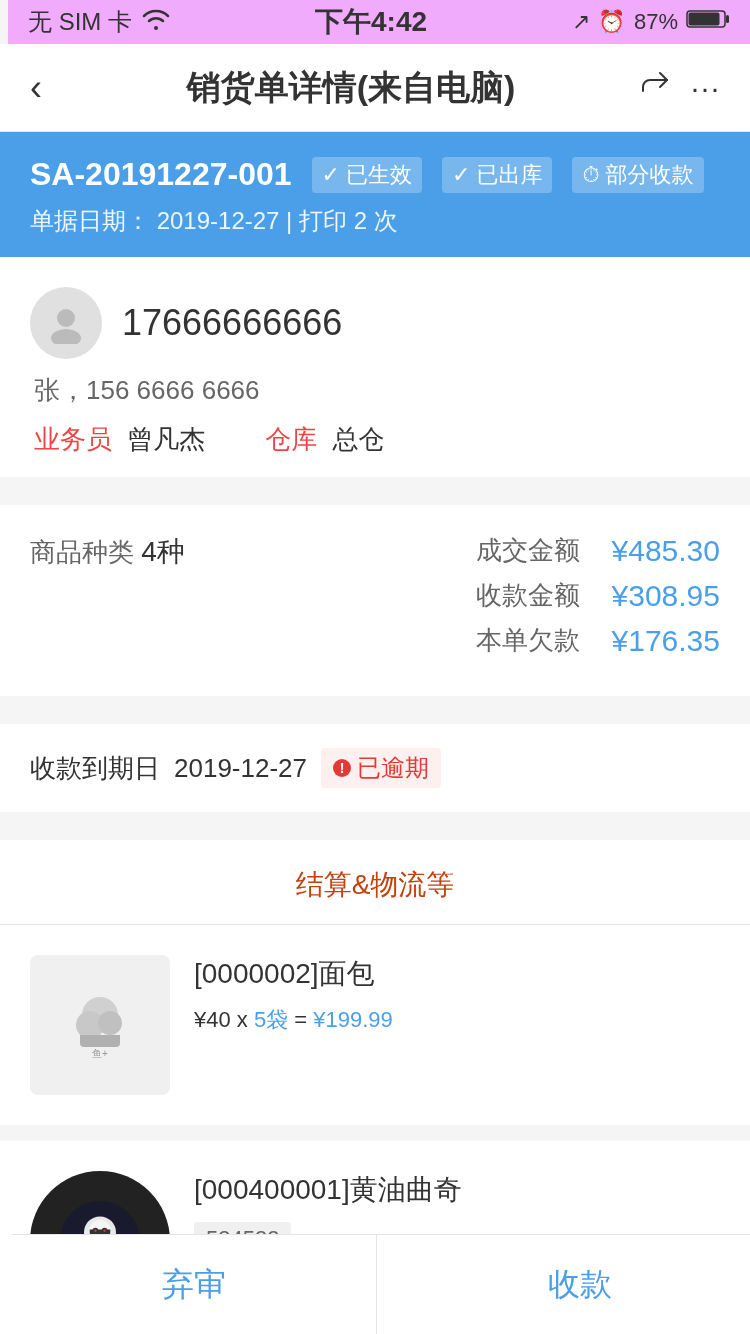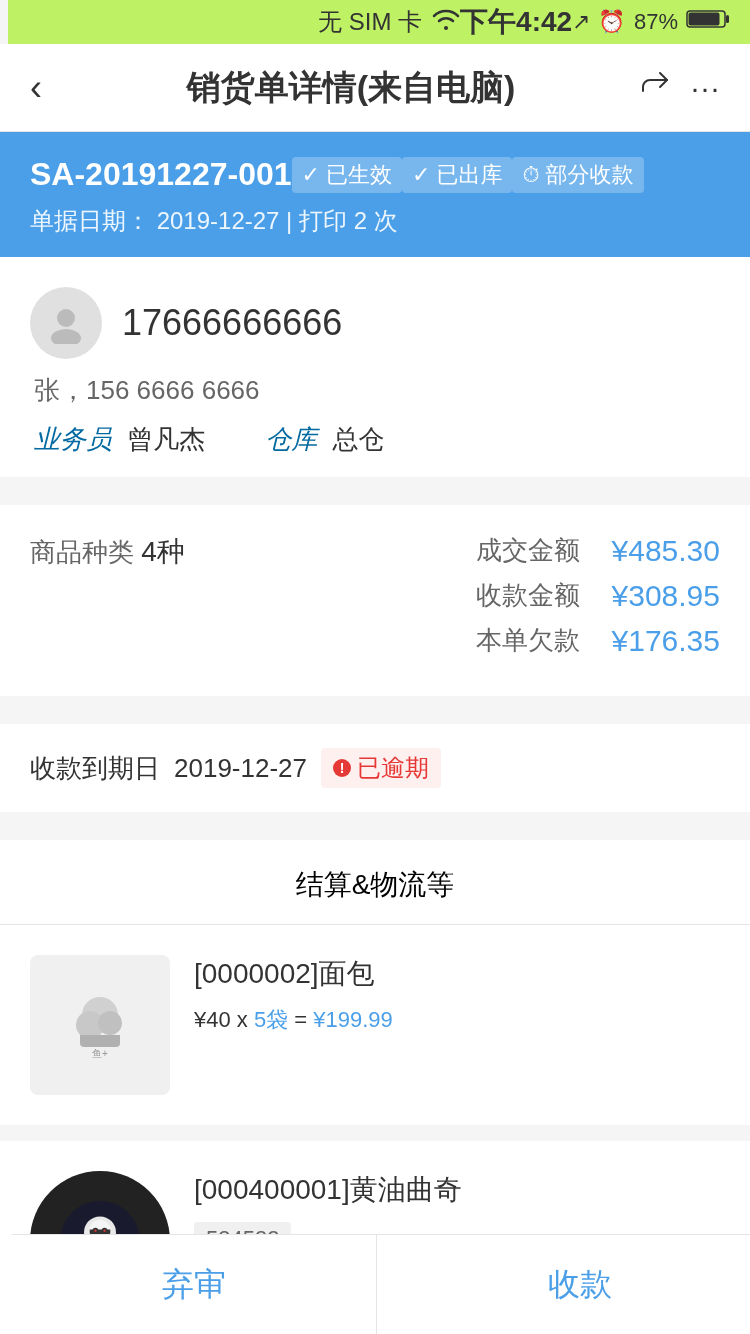--- a/index.html
+++ b/index.html
@@ -8,25 +8,25 @@
       font-family: -apple-system, 'PingFang SC', 'Helvetica Neue', Arial, sans-serif;
       background: #f5f5f5;
       width: 750px;
       min-height: 1334px;
       font-size: 28px;
       color: #333;
     }
 
     
     .status-bar {
-      background: #bef264;
+      background: #f0abfc;
       height: 44px;
       display: flex;
       align-items: center;
-      justify-content: flex-end;
+      justify-content: space-between;
       padding: 0 20px;
       font-size: 24px;
       font-weight: 500;
       margin-left: 8px;
     }
     .status-bar-left { display: flex; align-items: center; gap: 10px; }
     .status-bar-center { font-size: 28px; font-weight: 600; }
     .status-bar-right { display: flex; align-items: center; gap: 8px; font-size: 22px; }
 
     
@@ -64,20 +64,21 @@
     }
 
     
     .header-banner {
       background: #4a9fe8;
       padding: 24px 30px 20px;
     }
     .header-banner-top {
       display: flex;
       align-items: center;
+      gap: 20px;
       margin-bottom: 12px;
     }
     .order-number {
       font-size: 32px;
       font-weight: 700;
       color: #fff;
     }
     .badge {
       display: inline-flex;
       align-items: center;
@@ -127,21 +128,21 @@
       margin-bottom: 14px;
       padding-left: 4px;
     }
     .customer-meta {
       display: flex;
       gap: 60px;
       font-size: 26px;
       color: #666;
       padding-left: 4px;
     }
-    .customer-meta-item span.label { color: #0369a1; font-style: italic; }
+    .customer-meta-item span.label { color: #ef4444; }
     .customer-meta-item span.value { color: #333; margin-left: 8px; }
 
     
     .summary-card {
       background: #fff;
       padding: 28px 30px;
       margin-bottom: 12px;
     }
     .summary-row {
       display: flex;
@@ -201,21 +202,21 @@
     .tabs {
       background: #fff;
       display: flex;
       border-bottom: 1px solid #e5e5e5;
     }
     .tab {
       flex: 1;
       text-align: center;
       padding: 26px 0 20px;
       font-size: 28px;
-      color: #000000;
+      color: #c2410c;
       position: relative;
       cursor: pointer;
     }
     .tab.active {
       color: #4a9fe8;
       font-weight: 500;
     }
     .tab.active::after {
       content: '';
       position: absolute;

